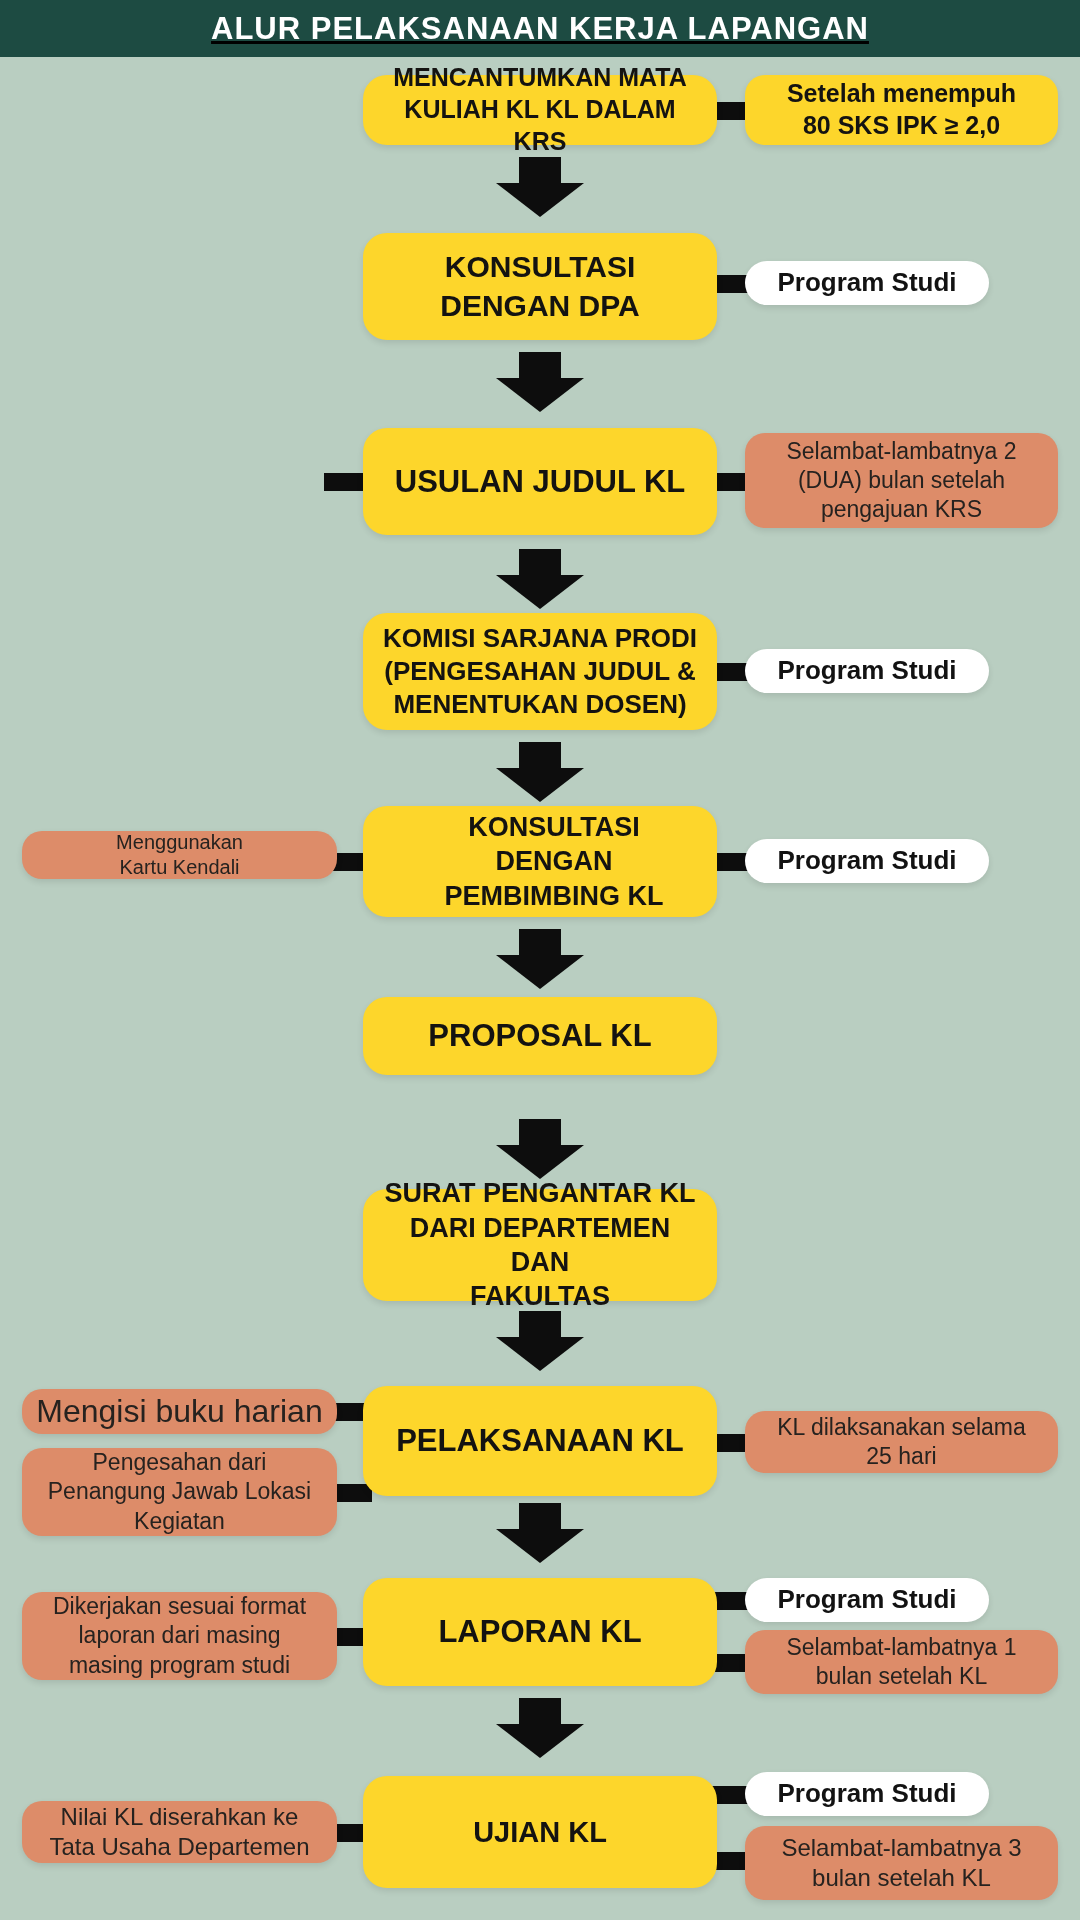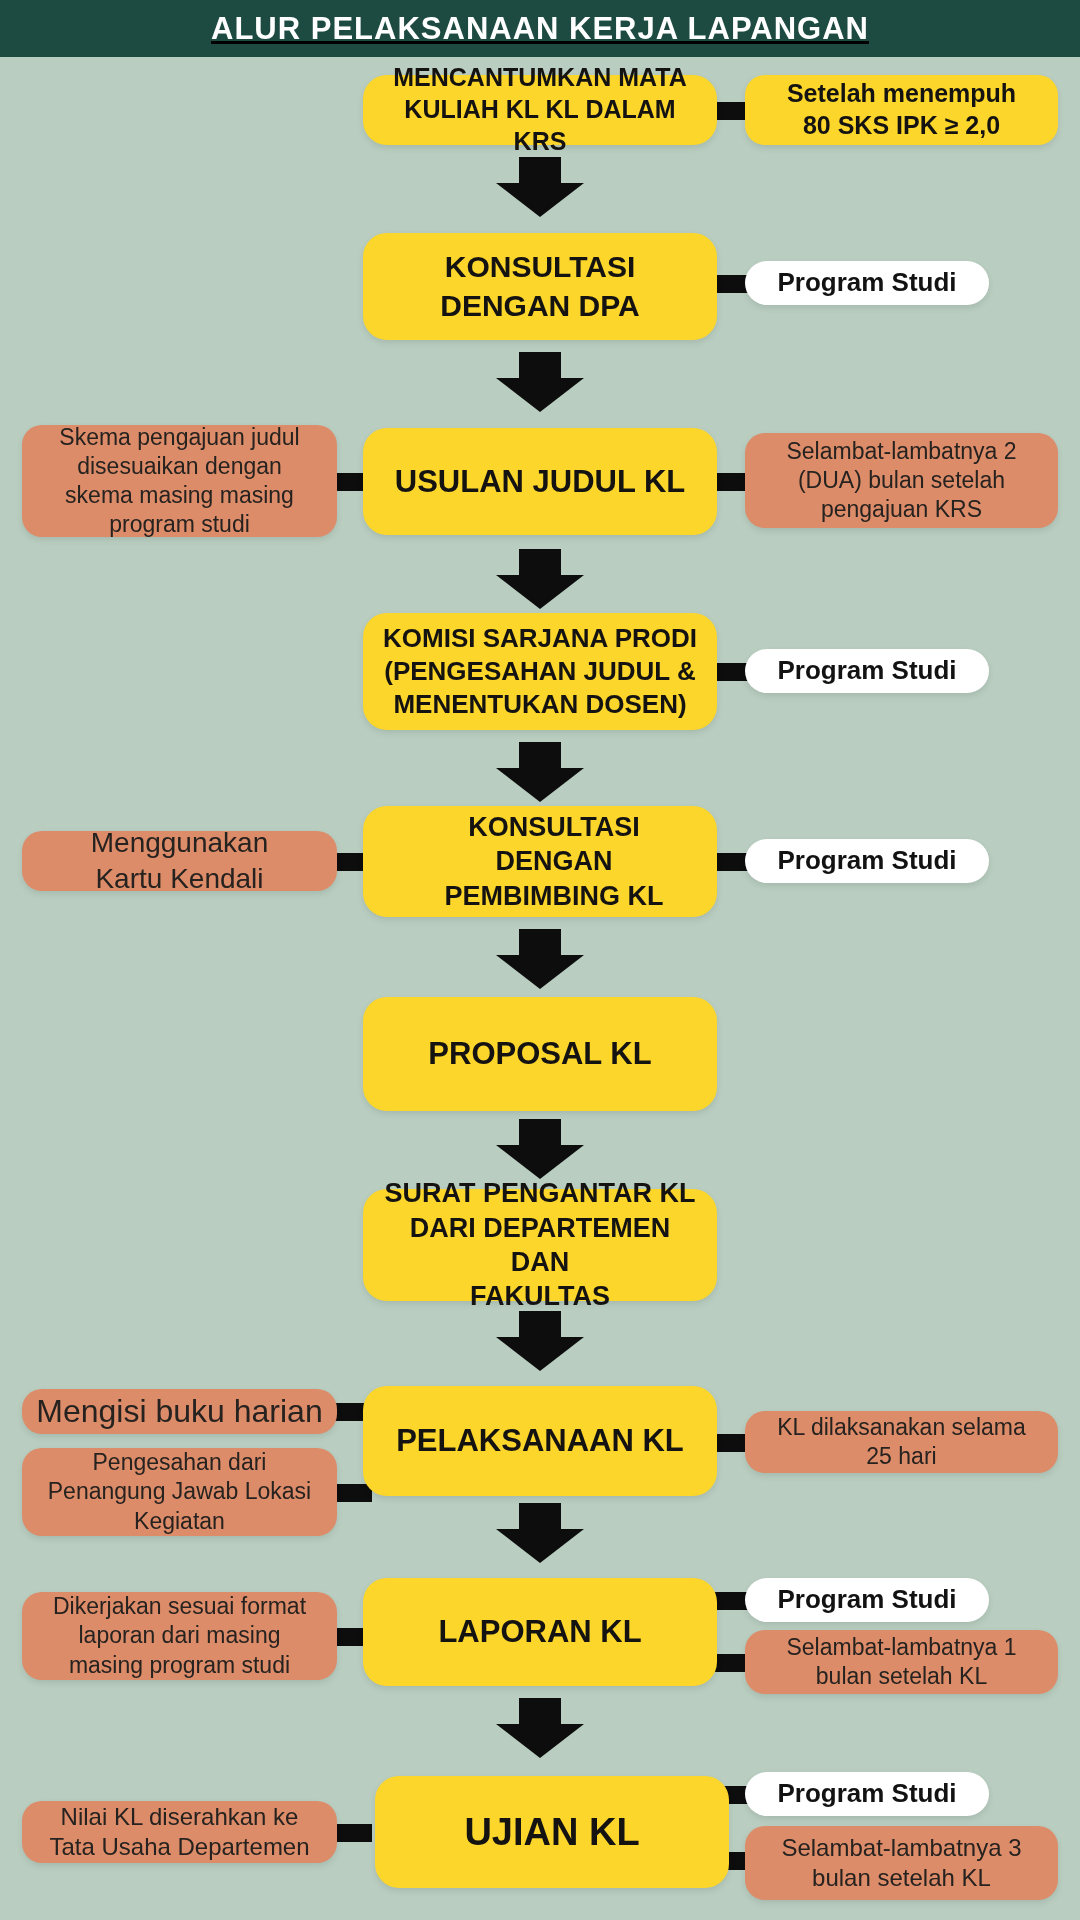--- a/index.html
+++ b/index.html
@@ -54,32 +54,32 @@
     position:absolute;left:0;top:26px;width:0;height:0;
     border-left:44px solid transparent;border-right:44px solid transparent;
     border-top:34px solid var(--black);
   }
   
   .m1{top:75px;height:70px;font-size:25px;}
   .m2{top:233px;height:107px;font-size:30px;}
   .m3{top:428px;height:107px;font-size:31px;}
   .m4{top:613px;height:117px;font-size:26px;}
   .m5{top:806px;height:111px;font-size:27px;padding-left:44px;}
-  .m6{top:997px;height:114px;font-size:31px;}
+  .m6{top:997px;height:78px;font-size:31px;}
   .m7{top:1189px;height:112px;font-size:27px;}
   .m8{top:1386px;height:110px;font-size:31px;}
   .m9{top:1578px;height:108px;font-size:31px;}
-  .m10{top:1776px;height:112px;font-size:38px;margin-left:12px;}
+  .m10{top:1776px;height:112px;font-size:29px;}
 
   .r1{top:75px;height:70px;}
   .p2{top:261px;}
   .l3{top:425px;height:112px;}
   .r3{top:433px;height:95px;}
   .p4{top:649px;}
-  .l5{top:831px;height:60px;font-size:28px;}
+  .l5{top:831px;height:48px;font-size:20px;}
   .p5{top:839px;}
   .l8a{top:1389px;height:45px;font-size:32px;}
   .l8b{top:1448px;height:88px;}
   .r8{top:1411px;height:62px;}
   .l9{top:1592px;height:88px;}
   .p9{top:1578px;}
   .r9{top:1630px;height:64px;}
   .l10{top:1801px;height:62px;font-size:24px;}
   .p10{top:1772px;}
   .r10{top:1826px;height:74px;font-size:24px;}
@@ -118,24 +118,20 @@
   <div class="box main m2">KONSULTASI
 DENGAN DPA</div>
   <div class="box pill p2">Program Studi</div>
   <div class="arrow a2">
       <div class="stem"></div>
       <div class="head"></div>
     </div>
 
   <div class="conn conn-l c3l"></div>
   <div class="conn conn-r c3r"></div>
-  <div class="box noteL l3">Skema pengajuan judul
-disesuaikan dengan
-skema masing masing
-program studi</div>
   <div class="box main m3">USULAN JUDUL KL</div>
   <div class="box noteR r3">Selambat-lambatnya 2
 (DUA) bulan setelah
 pengajuan KRS</div>
   <div class="arrow a3">
       <div class="stem"></div>
       <div class="head"></div>
     </div>
 
   <div class="conn conn-r c4r"></div>

